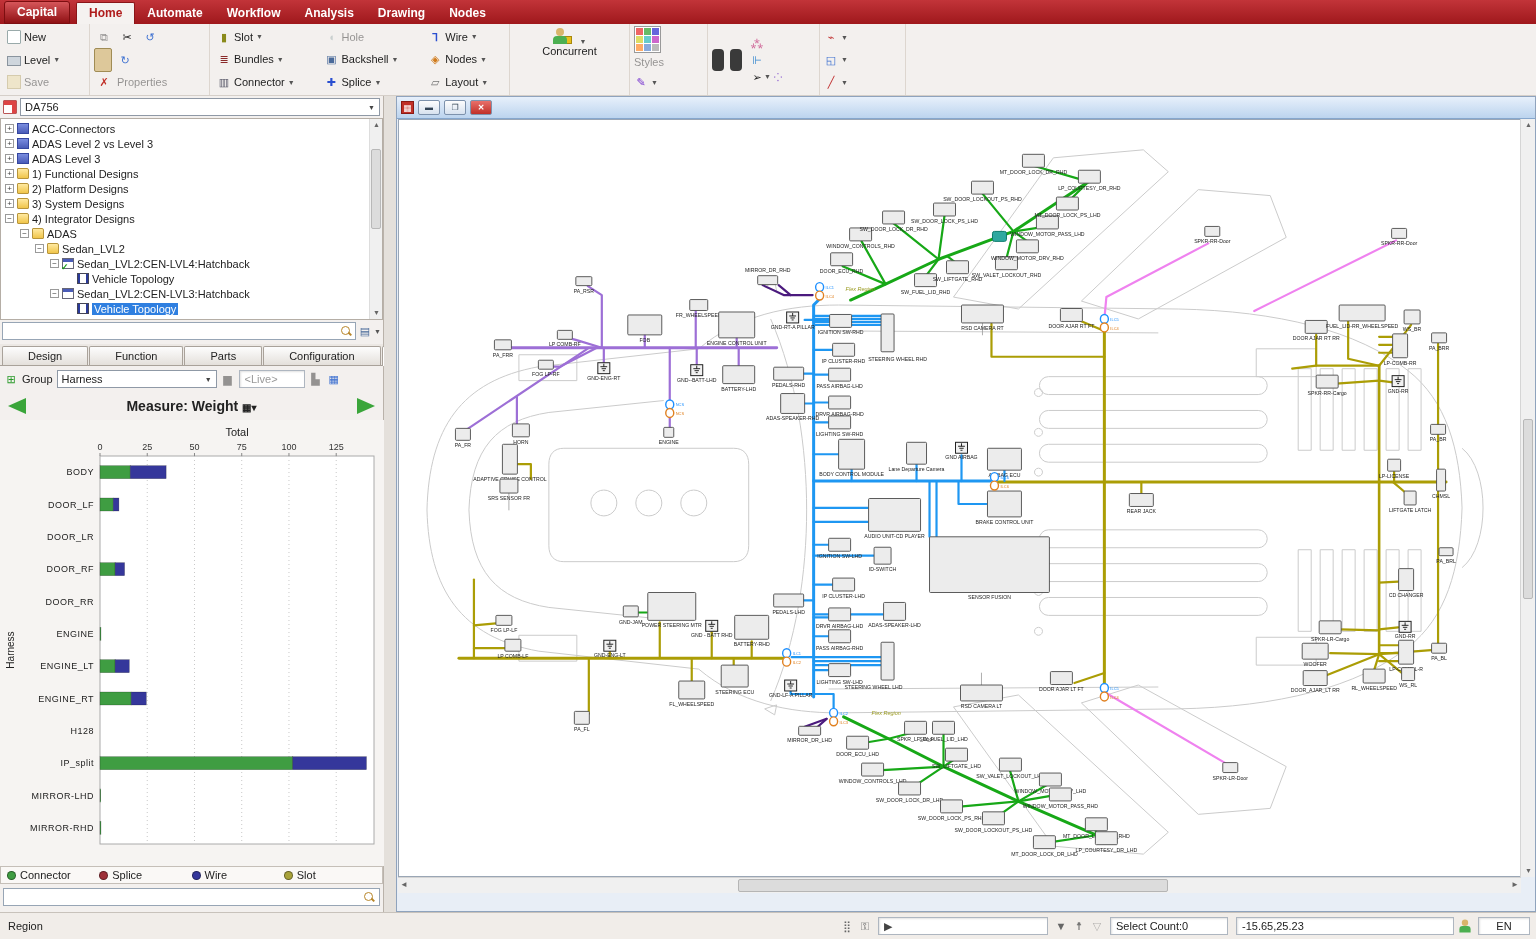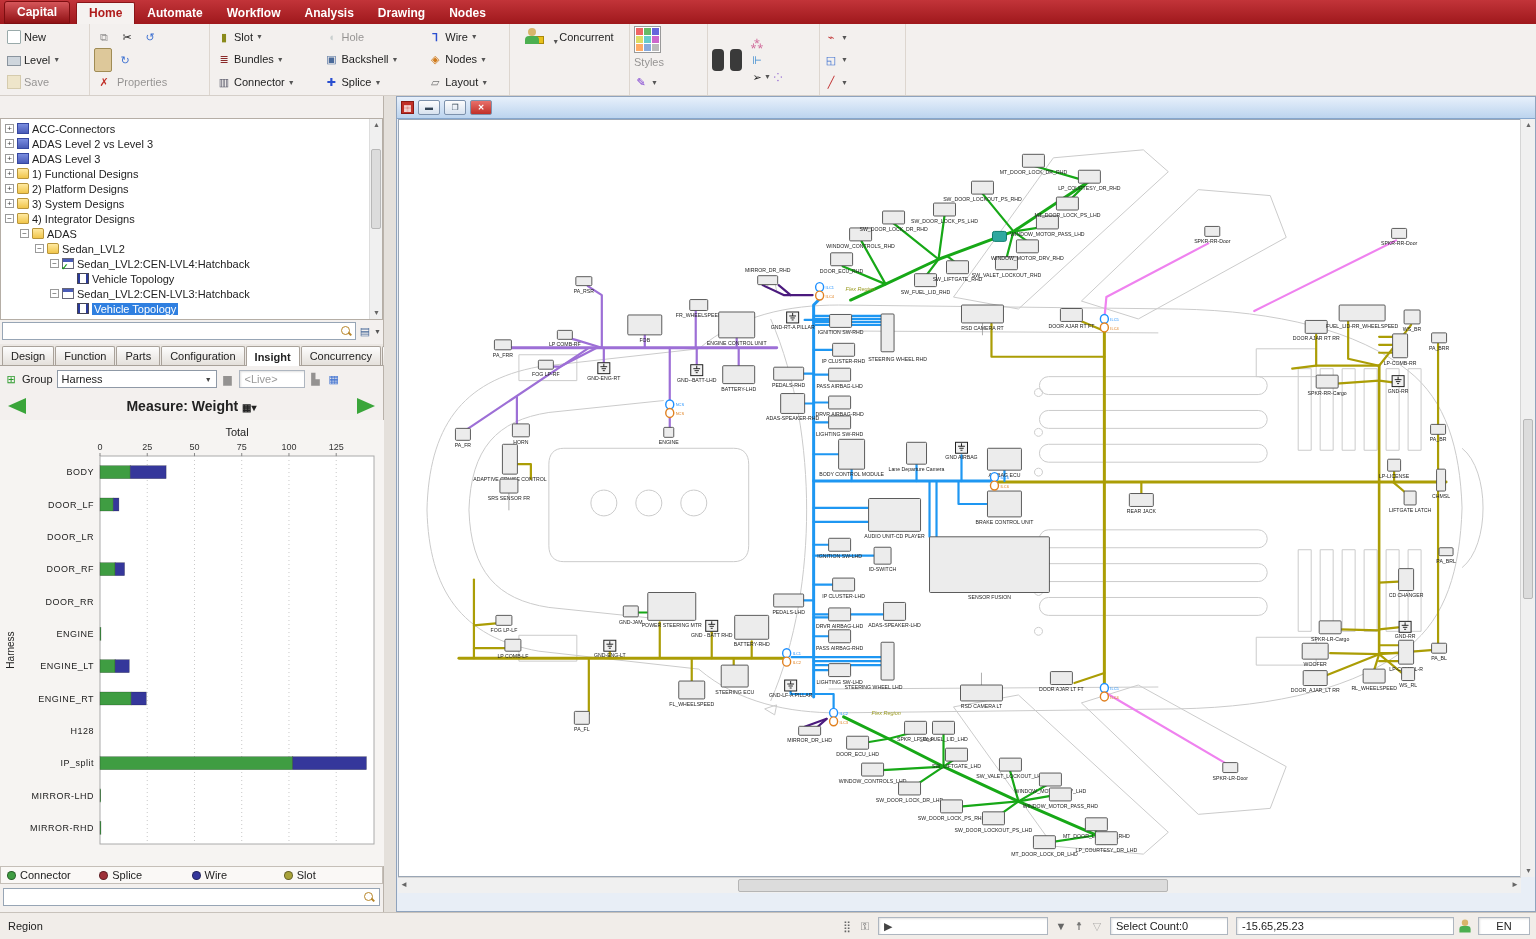--- a/index.html
+++ b/index.html
@@ -15,21 +15,21 @@
   .trow{display:flex;align-items:center;height:22px;gap:3px}
   .tbtn{display:flex;align-items:center;gap:3px;padding:1px 3px;border-radius:2px;white-space:nowrap}
   .tbtn .lab{font-size:11px}
   .dis{opacity:.45}
   .dd{font-size:7px;color:#555}
   .ic{display:inline-block;width:14px;height:14px;text-align:center;line-height:14px;font-size:11px}
   .ic.page{background:#fff;border:1px solid #9aa;border-radius:1px}
   .ic.printer{background:#cfd6dd;border:1px solid #8a949e;height:10px;margin-top:3px}
   .ic.save{background:#e8d9a0;border:1px solid #b2a060}
   .ic.clip{width:18px;height:24px;background:#ddc89a;border:1px solid #a08c55;border-radius:2px}
-  .bigbtn{display:flex;flex-direction:row;align-items:center;justify-content:center;padding:2px 6px}
+  .bigbtn{display:flex;flex-direction:column;align-items:center;justify-content:center;padding:2px 6px}
   .grid3{display:grid;grid-template-columns:auto auto auto;column-gap:10px;row-gap:1px;align-items:center}
   .pal{display:grid;grid-template-columns:repeat(3,7px);grid-template-rows:repeat(3,7px);gap:1px;border:1px solid #999;padding:1px;background:#fff}
   .pal i{display:block}
   .binoc{width:30px;height:22px;position:relative}
   .binoc:before,.binoc:after{content:"";position:absolute;top:0;width:12px;height:22px;background:#3a3a3a;border-radius:4px}
   .binoc:before{left:0}.binoc:after{right:0}
   .person{width:14px;height:16px;position:relative}
   .person:before{content:"";position:absolute;left:3px;top:0;width:8px;height:8px;border-radius:50%;background:#d8b56a}
   .person:after{content:"";position:absolute;left:0;top:8px;width:14px;height:8px;border-radius:4px 4px 0 0;background:#4caf50}
   .lock{width:9px;height:8px;background:#e8c01a;border:1px solid #a8880a;margin-left:-4px;margin-top:8px}
@@ -48,21 +48,21 @@
   .tico.check:after{content:"✓";position:absolute;left:-2px;bottom:-4px;color:#1a9a1a;font-size:9px;font-weight:bold}
   .tico.topo{background:#fff;border:1px solid #445;box-shadow:inset 2px 0 0 #2a3a9a,inset -2px 0 0 #2a3a9a}
   .tlabel{font-size:11px}
   .tlabel.sel{background:#2f7fe0;color:#fff;padding:0 2px}
   #treescroll{position:absolute;right:0;top:0;width:13px;height:100%;background:#f0f0f0;border-left:1px solid #ddd}
   .thumbv{position:absolute;left:1px;width:10px;background:#dcdcdc;border:1px solid #b8b8b8;border-radius:2px}
   .sarrow{position:absolute;left:0;width:13px;height:12px;font-size:7px;text-align:center;line-height:12px;color:#666}
   #treesearch{position:absolute;left:0;top:224px;width:100%;height:22px;display:flex;align-items:center;gap:2px;padding:1px 2px}
   .search-field{flex:1;height:18px;background:#fff;border:1px solid #97a5b5}
   #tabs{position:absolute;left:0;top:248px;width:100%;height:22px;display:flex;align-items:flex-end;padding-left:2px;border-bottom:1px solid #a9a29a;background:#ece8e4}
-  .tab{border:1px solid #a9a29a;border-bottom:none;background:linear-gradient(#fdfdfd,#e4e0db);padding:3px 8px;font-size:11px;margin-right:1px;border-radius:2px 2px 0 0;white-space:nowrap}
+  .tab{border:1px solid #a9a29a;border-bottom:none;background:linear-gradient(#fdfdfd,#e4e0db);padding:3px 25px;font-size:11px;margin-right:1px;border-radius:2px 2px 0 0;white-space:nowrap}
   .tab.active{background:#fff;font-weight:bold;position:relative;top:1px;padding-top:4px}
   #grouprow{position:absolute;left:0;top:270px;width:100%;height:26px;display:flex;align-items:center;gap:4px;padding:0 4px}
   #measure{position:absolute;left:0;top:296px;width:100%;height:28px;display:flex;align-items:center;justify-content:space-between;padding:0 8px}
   .navarrow{width:0;height:0;border-top:8px solid transparent;border-bottom:8px solid transparent}
   .navarrow.left{border-right:18px solid #3aa53a}
   .navarrow.right{border-left:18px solid #3aa53a}
   #measure .mtitle{font-size:14px;font-weight:bold}
   #chartwrap{position:absolute;left:0;top:324px;width:100%;height:446px;background:#fef9c3}
   #legend{position:absolute;left:0;top:770px;width:100%;height:18px;border:1px solid #c5bfb8;background:#faf8f6;display:flex;align-items:center;gap:0;padding:0 6px}
   .litem{display:flex;align-items:center;gap:4px;width:95px}
@@ -251,20 +251,27 @@
         <span class="dd">▼</span>
       </div>
     <div class="trow">
         <span class="ic" style="color:#c03030">╱</span>
         <span class="dd">▼</span>
       </div>
   </div>
 </div>
 
 <div id="leftpanel">
+  <div id="projrow">
+    <span class="ic page" style="border-color:#b55;box-shadow:inset -4px 4px 0 #d44"></span>
+    <div class="combo">
+        <span>DA756</span>
+        <span class="dd">▼</span>
+      </div>
+  </div>
   <div id="tree">
     <div id="treerows" style="padding:2px 0 0 2px">
         <div class="trow2" style="padding-left: 2px;">
           <span class="exp">+</span>
           <span class="tico pc"></span>
           <span class="tlabel">ACC-Connectors</span>
         </div>
         <div class="trow2" style="padding-left: 2px;">
           <span class="exp">+</span>
           <span class="tico pc"></span>

